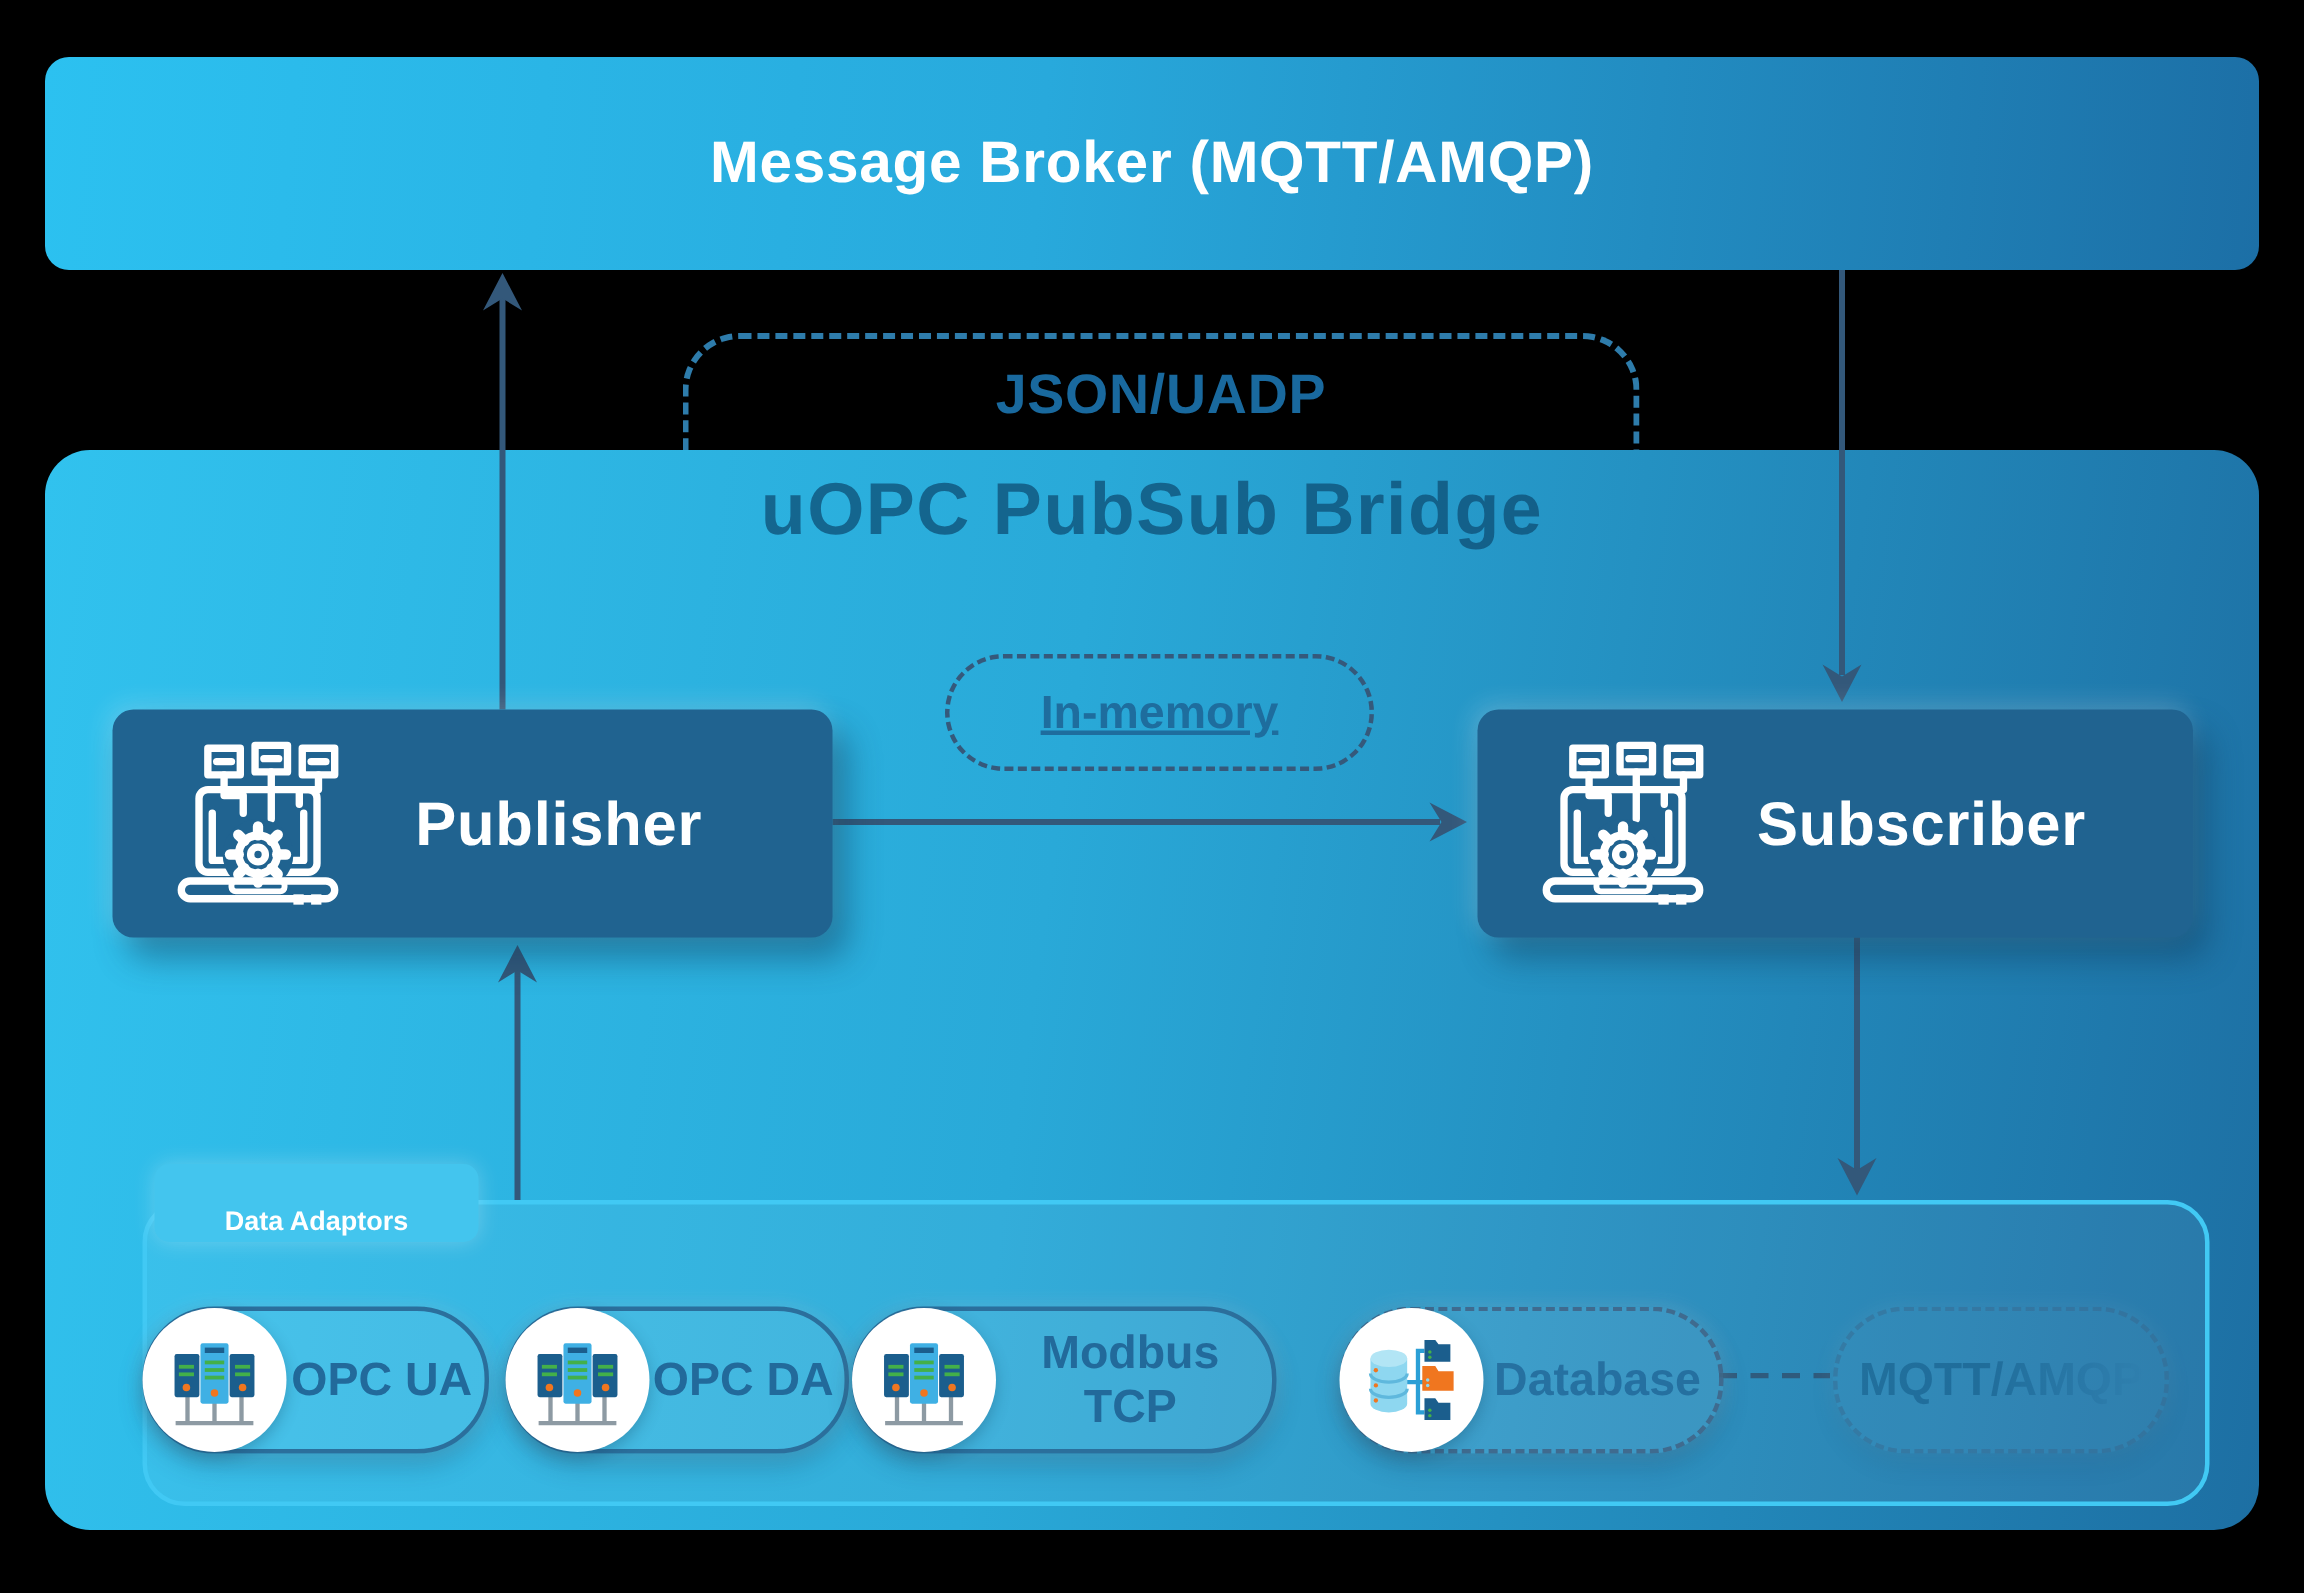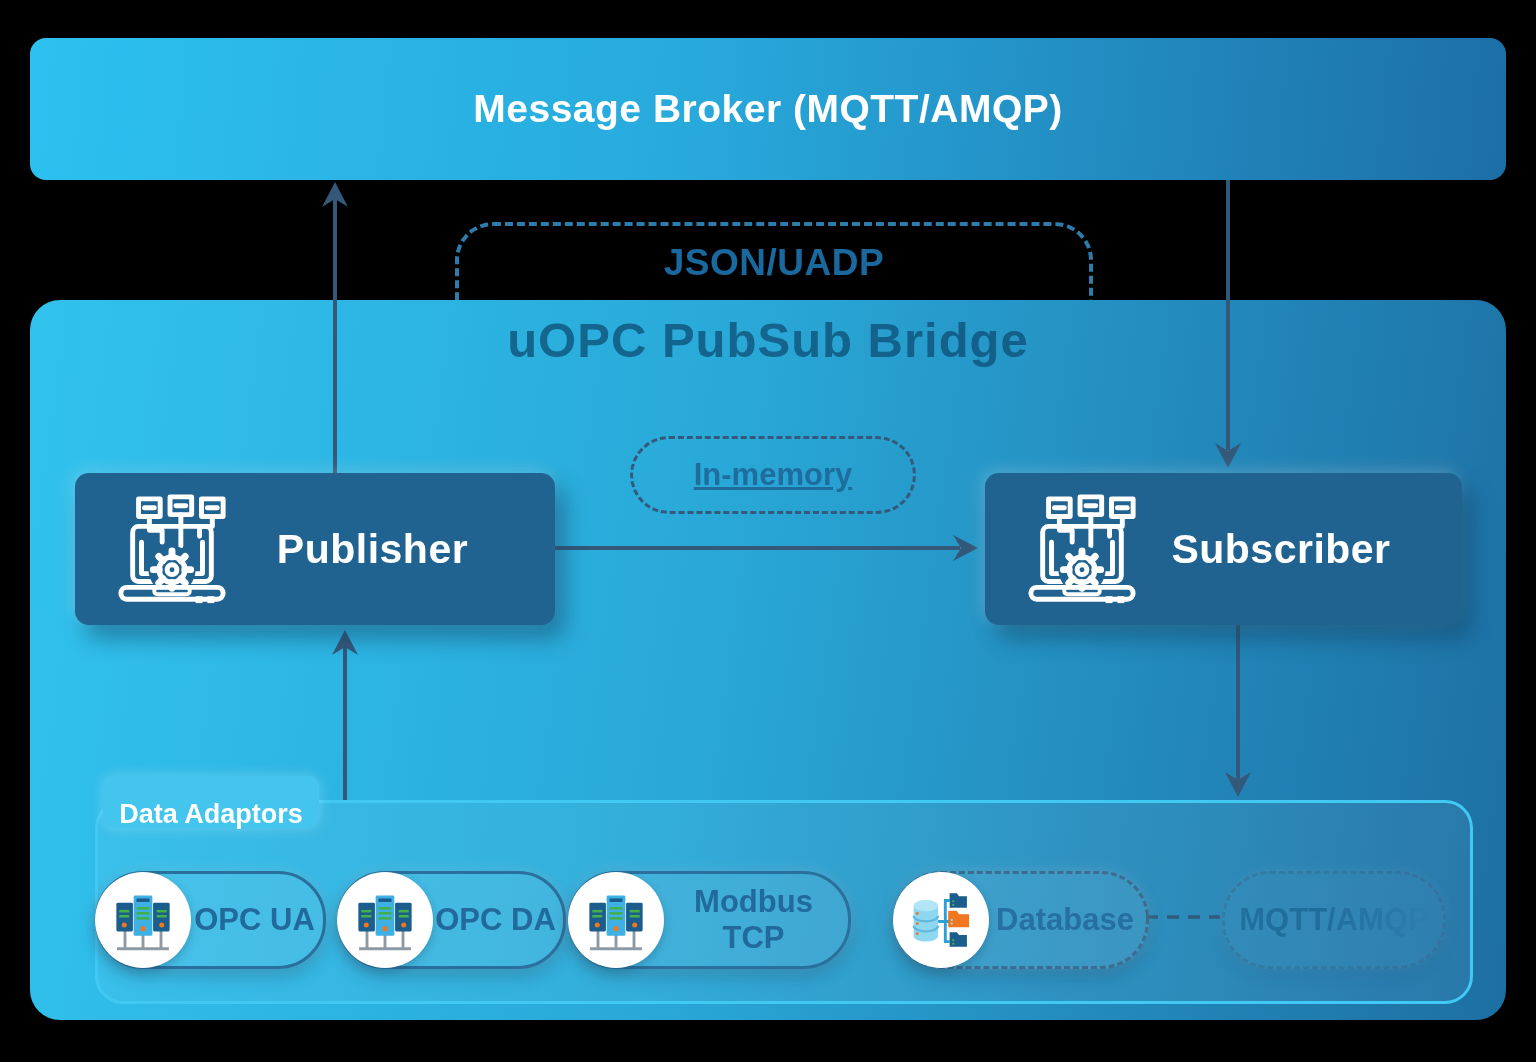--- a/index.html
+++ b/index.html
@@ -49,21 +49,21 @@
   
   .adaptors-box{
     position:absolute;left:95px;top:800px;width:1372px;height:198px;border-radius:28px;
     border:3px solid #41c9f4;background:rgba(255,255,255,0.05);
   }
   .adaptors-tab{
     position:absolute;left:103px;top:776px;width:216px;height:52px;border-radius:10px;
     background:#43c5ee;display:flex;align-items:center;justify-content:center;z-index:6;
     box-shadow:0 0 14px rgba(255,255,255,0.25);
   }
-  .adaptors-tab .label{color:#fff;font-size:27px;margin-top:24px;}
+  .adaptors-tab .label{color:#fff;font-size:18px;margin-top:24px;}
   .pill{
     position:absolute;top:871px;height:92px;border-radius:48px;
     border:3px solid #2b6f9c;background:rgba(255,255,255,0.07);
     display:flex;align-items:center;z-index:3;
     box-shadow:0 8px 16px rgba(18,62,94,0.28), 0 0 14px rgba(255,255,255,0.18);
   }
   .pill .circle{
     position:absolute;left:-3px;top:50%;transform:translateY(-50%);
     width:96px;height:96px;border-radius:50%;background:#fff;
     display:flex;align-items:center;justify-content:center;

